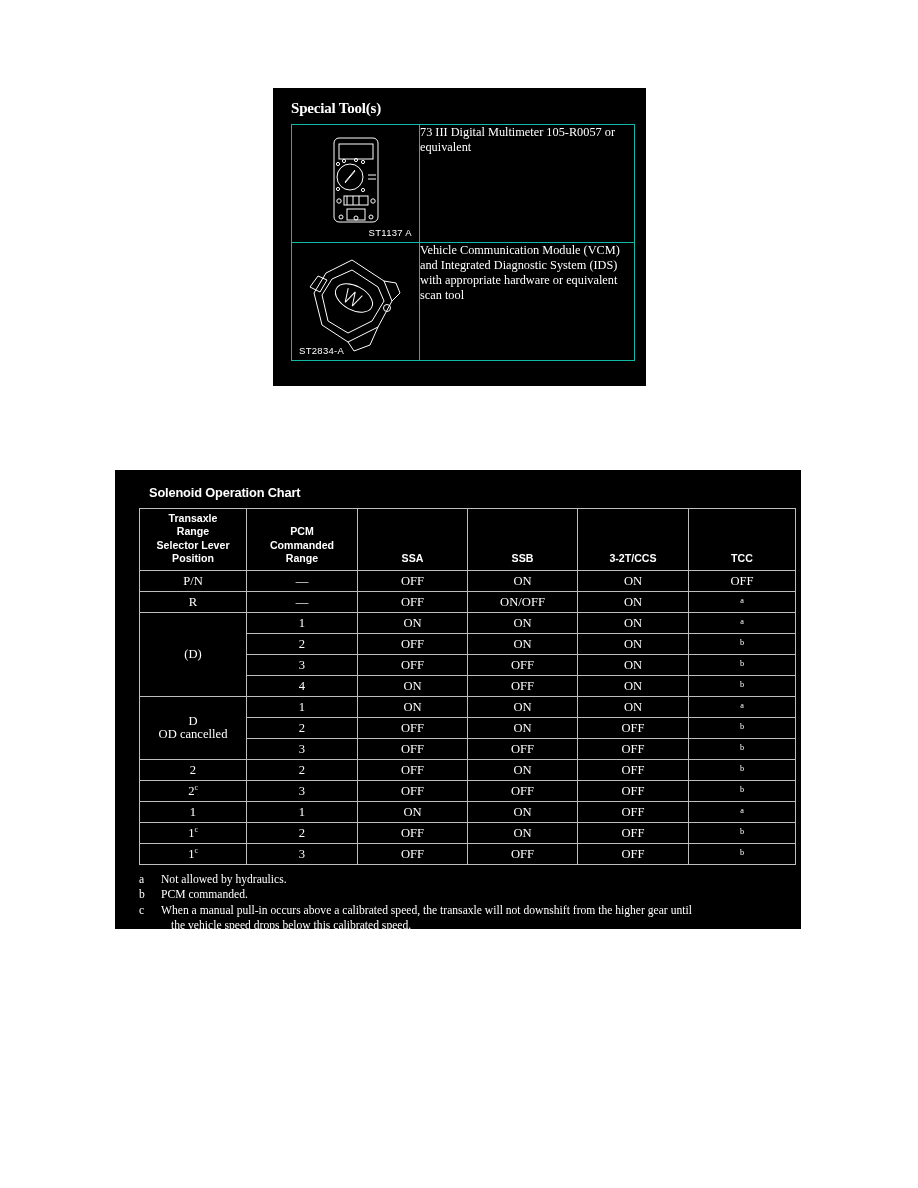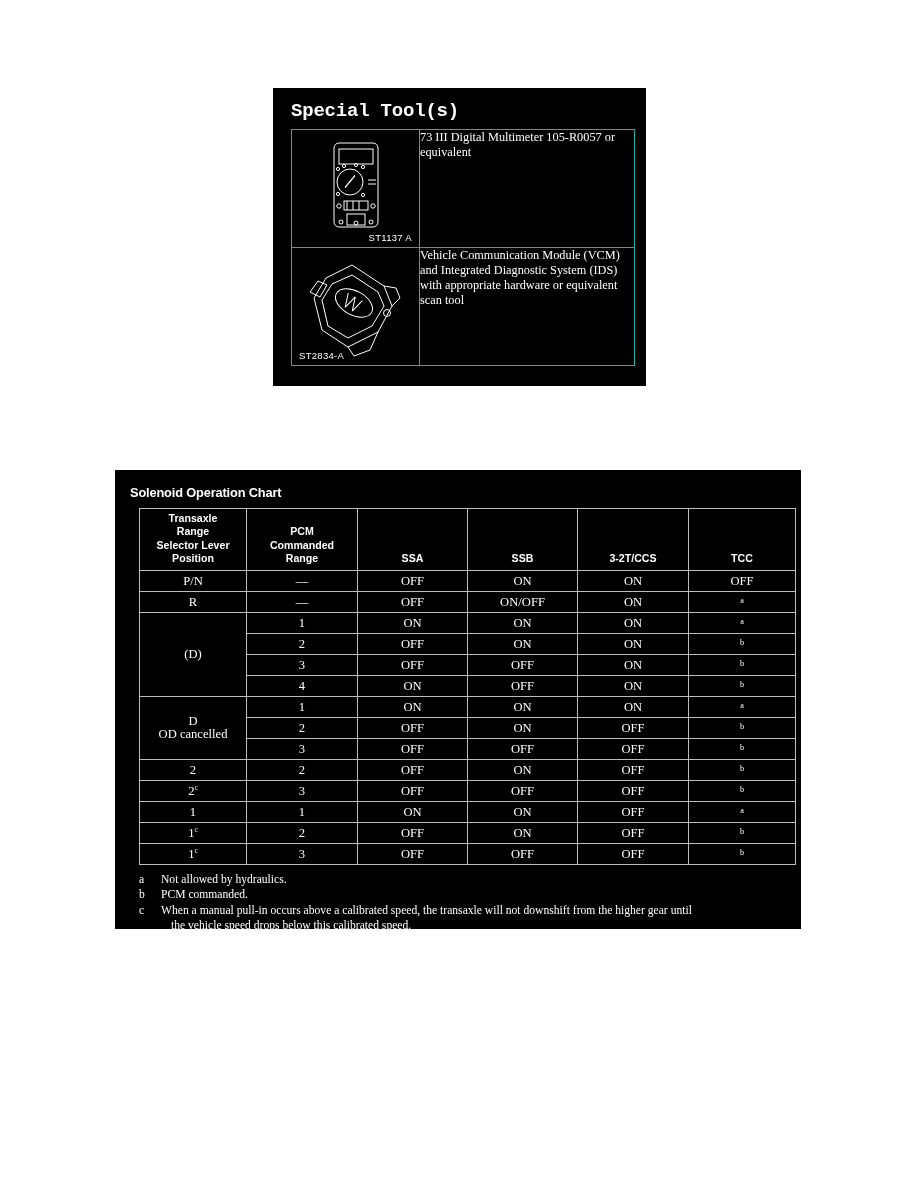--- a/index.html
+++ b/index.html
@@ -15,22 +15,22 @@
   
   .tools-block {
     position: absolute;
     left: 273px; top: 88px;
     width: 373px; height: 298px;
     background: #000000;
     padding: 10px 12px 10px 18px;
   }
   .tools-title {
     color: #ffffff;
-    font-family: Liberation Mono, monospace;
-    font-size: 19px;
+    font-family: Liberation Serif, serif;
+    font-size: 15px;
     font-weight: bold;
     letter-spacing: -0.2px;
     margin: 2px 0 7px 0;
   }
   table.tools-table {
     border-collapse: collapse;
     width: 344px;
     border: 1px solid #cfcfcf;
     table-layout: fixed;
   }
@@ -65,21 +65,21 @@
     width: 686px; height: 459px;
     background: #000000;
     padding: 12px 14px 8px 10px;
   }
   .chart-title {
     color: #ffffff;
     font-family: "Liberation Sans", sans-serif;
     font-size: 12.8px;
     font-weight: bold;
     letter-spacing: -0.15px;
-    margin: 3px 0 8px 5px;
+    margin: 3px 0 8px 24px;
   }
   table.sol-table {
     border-collapse: collapse;
     table-layout: fixed;
     margin-left: 14px;
     width: 656px;
     border: 1px solid #bdbdbd;
   }
   table.sol-table th, table.sol-table td {
     border: 1px solid #bdbdbd;

